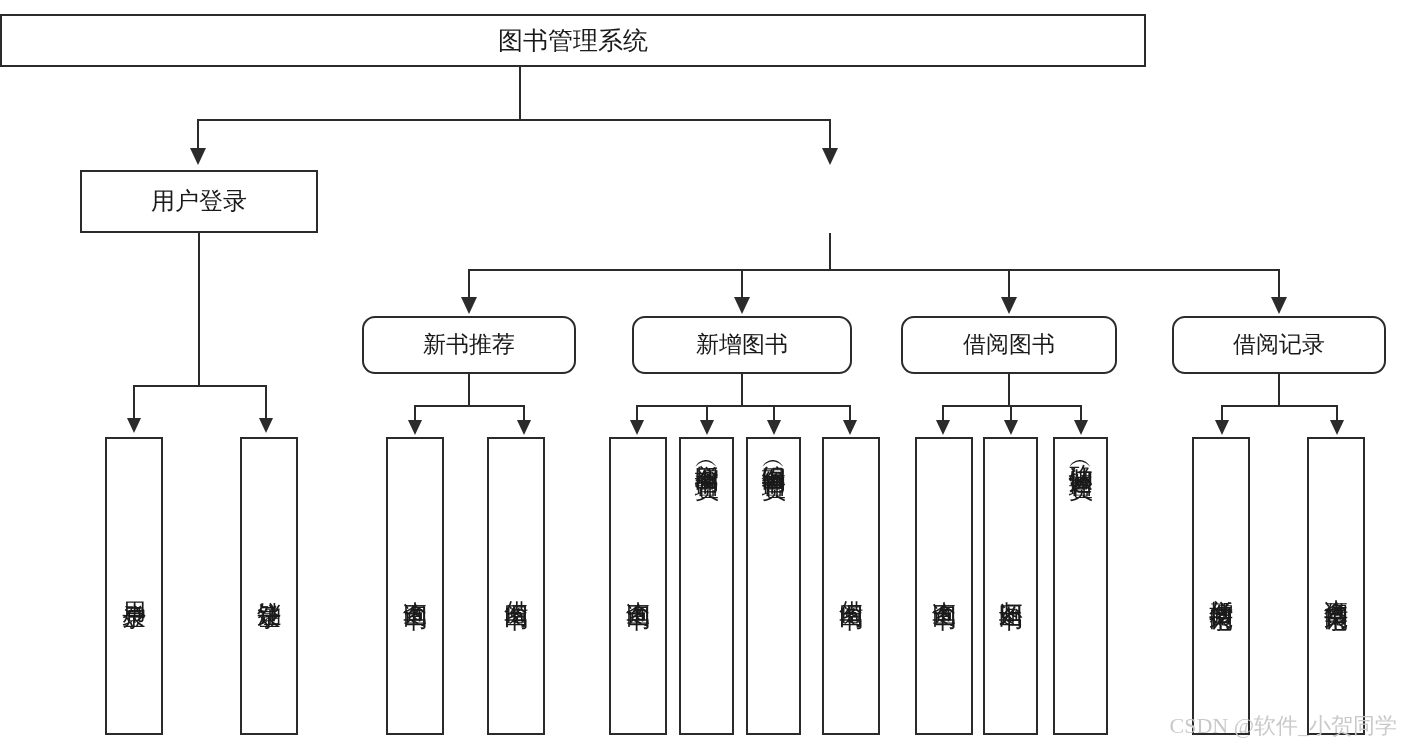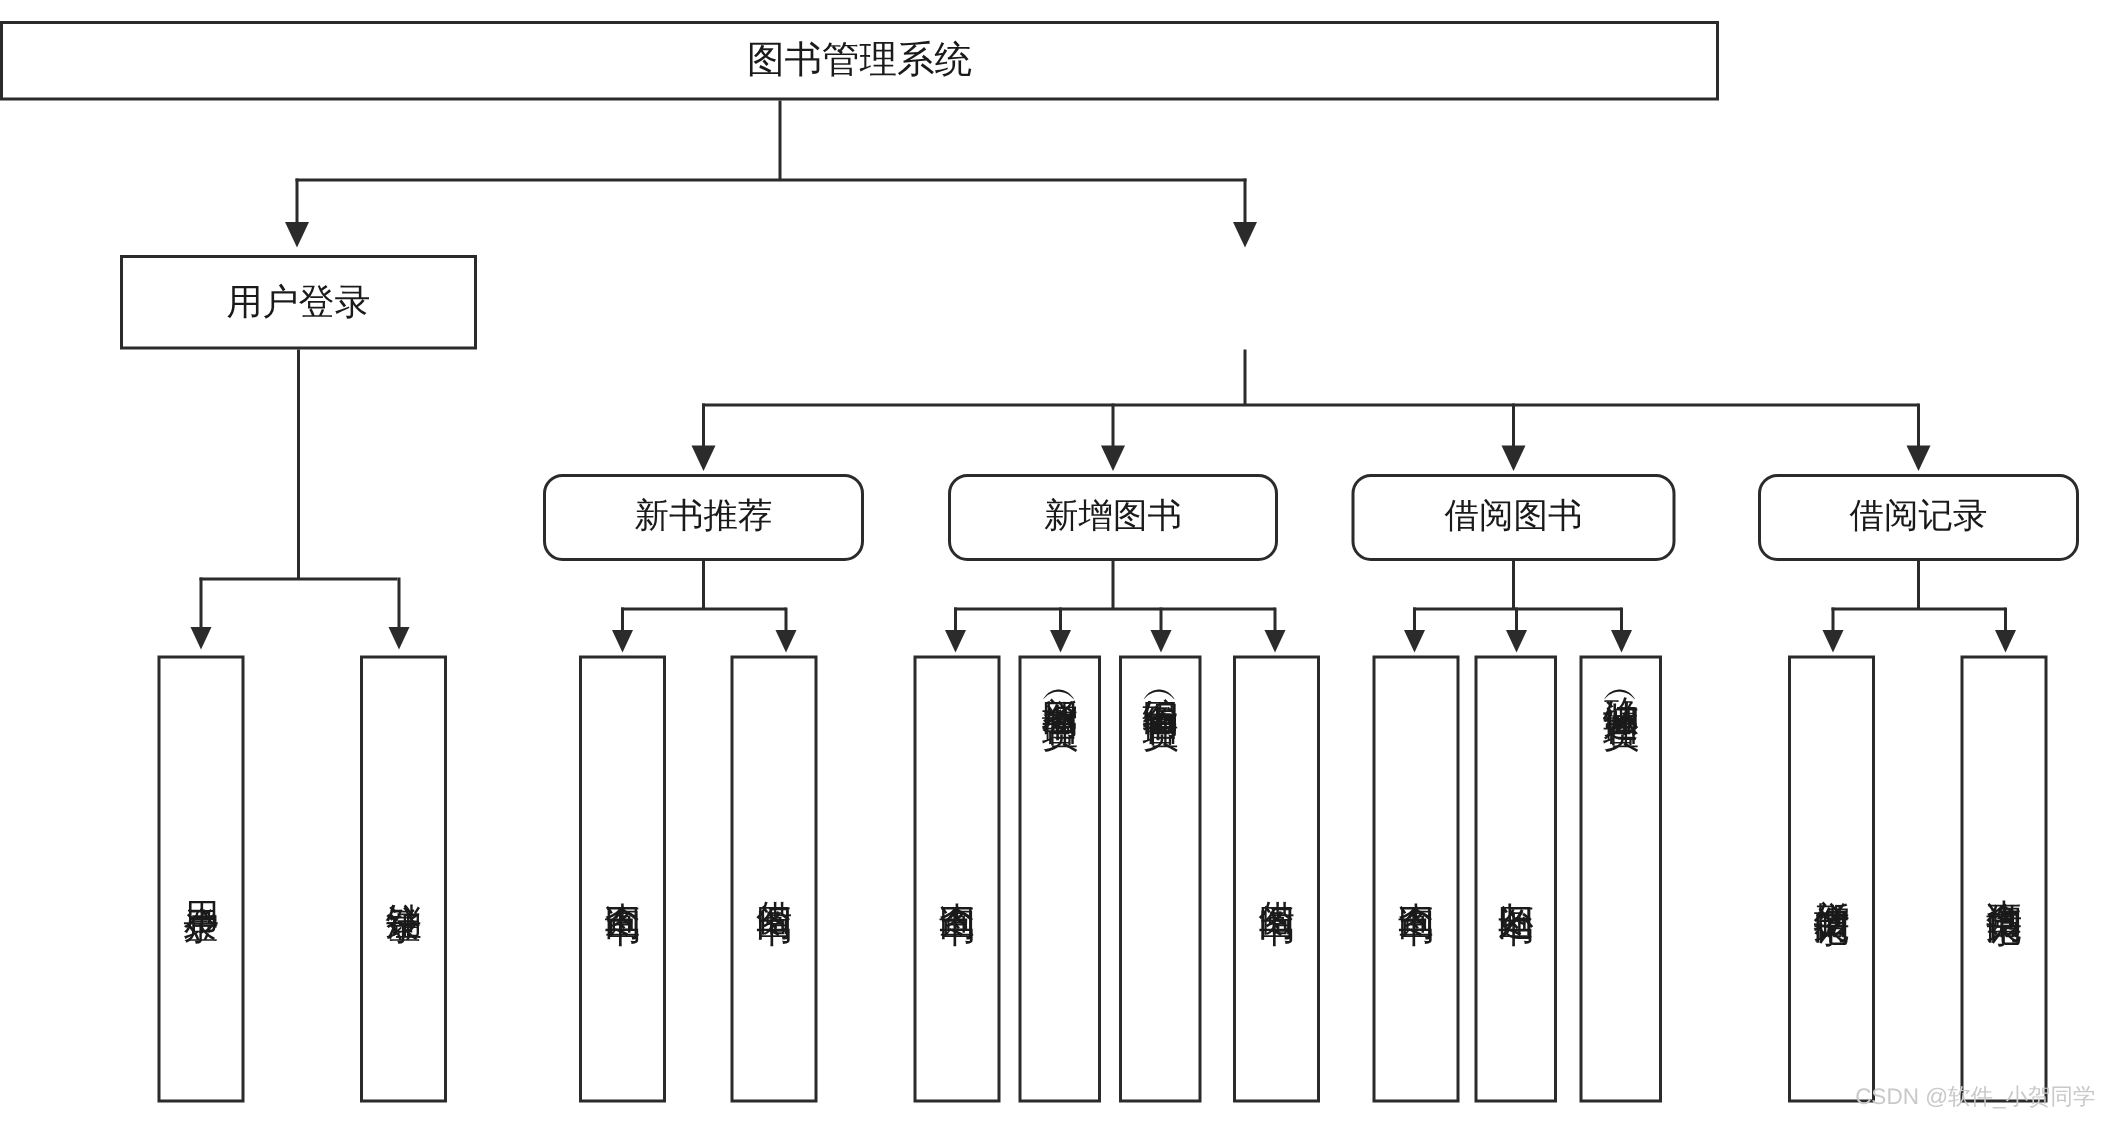--- a/index.html
+++ b/index.html
@@ -69,24 +69,24 @@
   .arrow-head.small {
     border-left-width: 7px;
     border-right-width: 7px;
     border-top-width: 15px;
   }
   
   #watermark {
     position: absolute;
     right: 8px;
     bottom: 6px;
-    font-size: 15px;
+    font-size: 22px;
     color: #c9c9c9;
     white-space: nowrap;
-    font-family: Liberation Sans, sans-serif;
+    font-family: Liberation Serif, serif;
   }
 </style>
 </head>
 <body>
 
 <div id="diagram-root">
 
   <div class="node level-0" style="left:0; top:14px; width:1146px; height:53px;font-family:Liberation Serif, serif;">
     <span>图书管理系统</span>
   </div>

